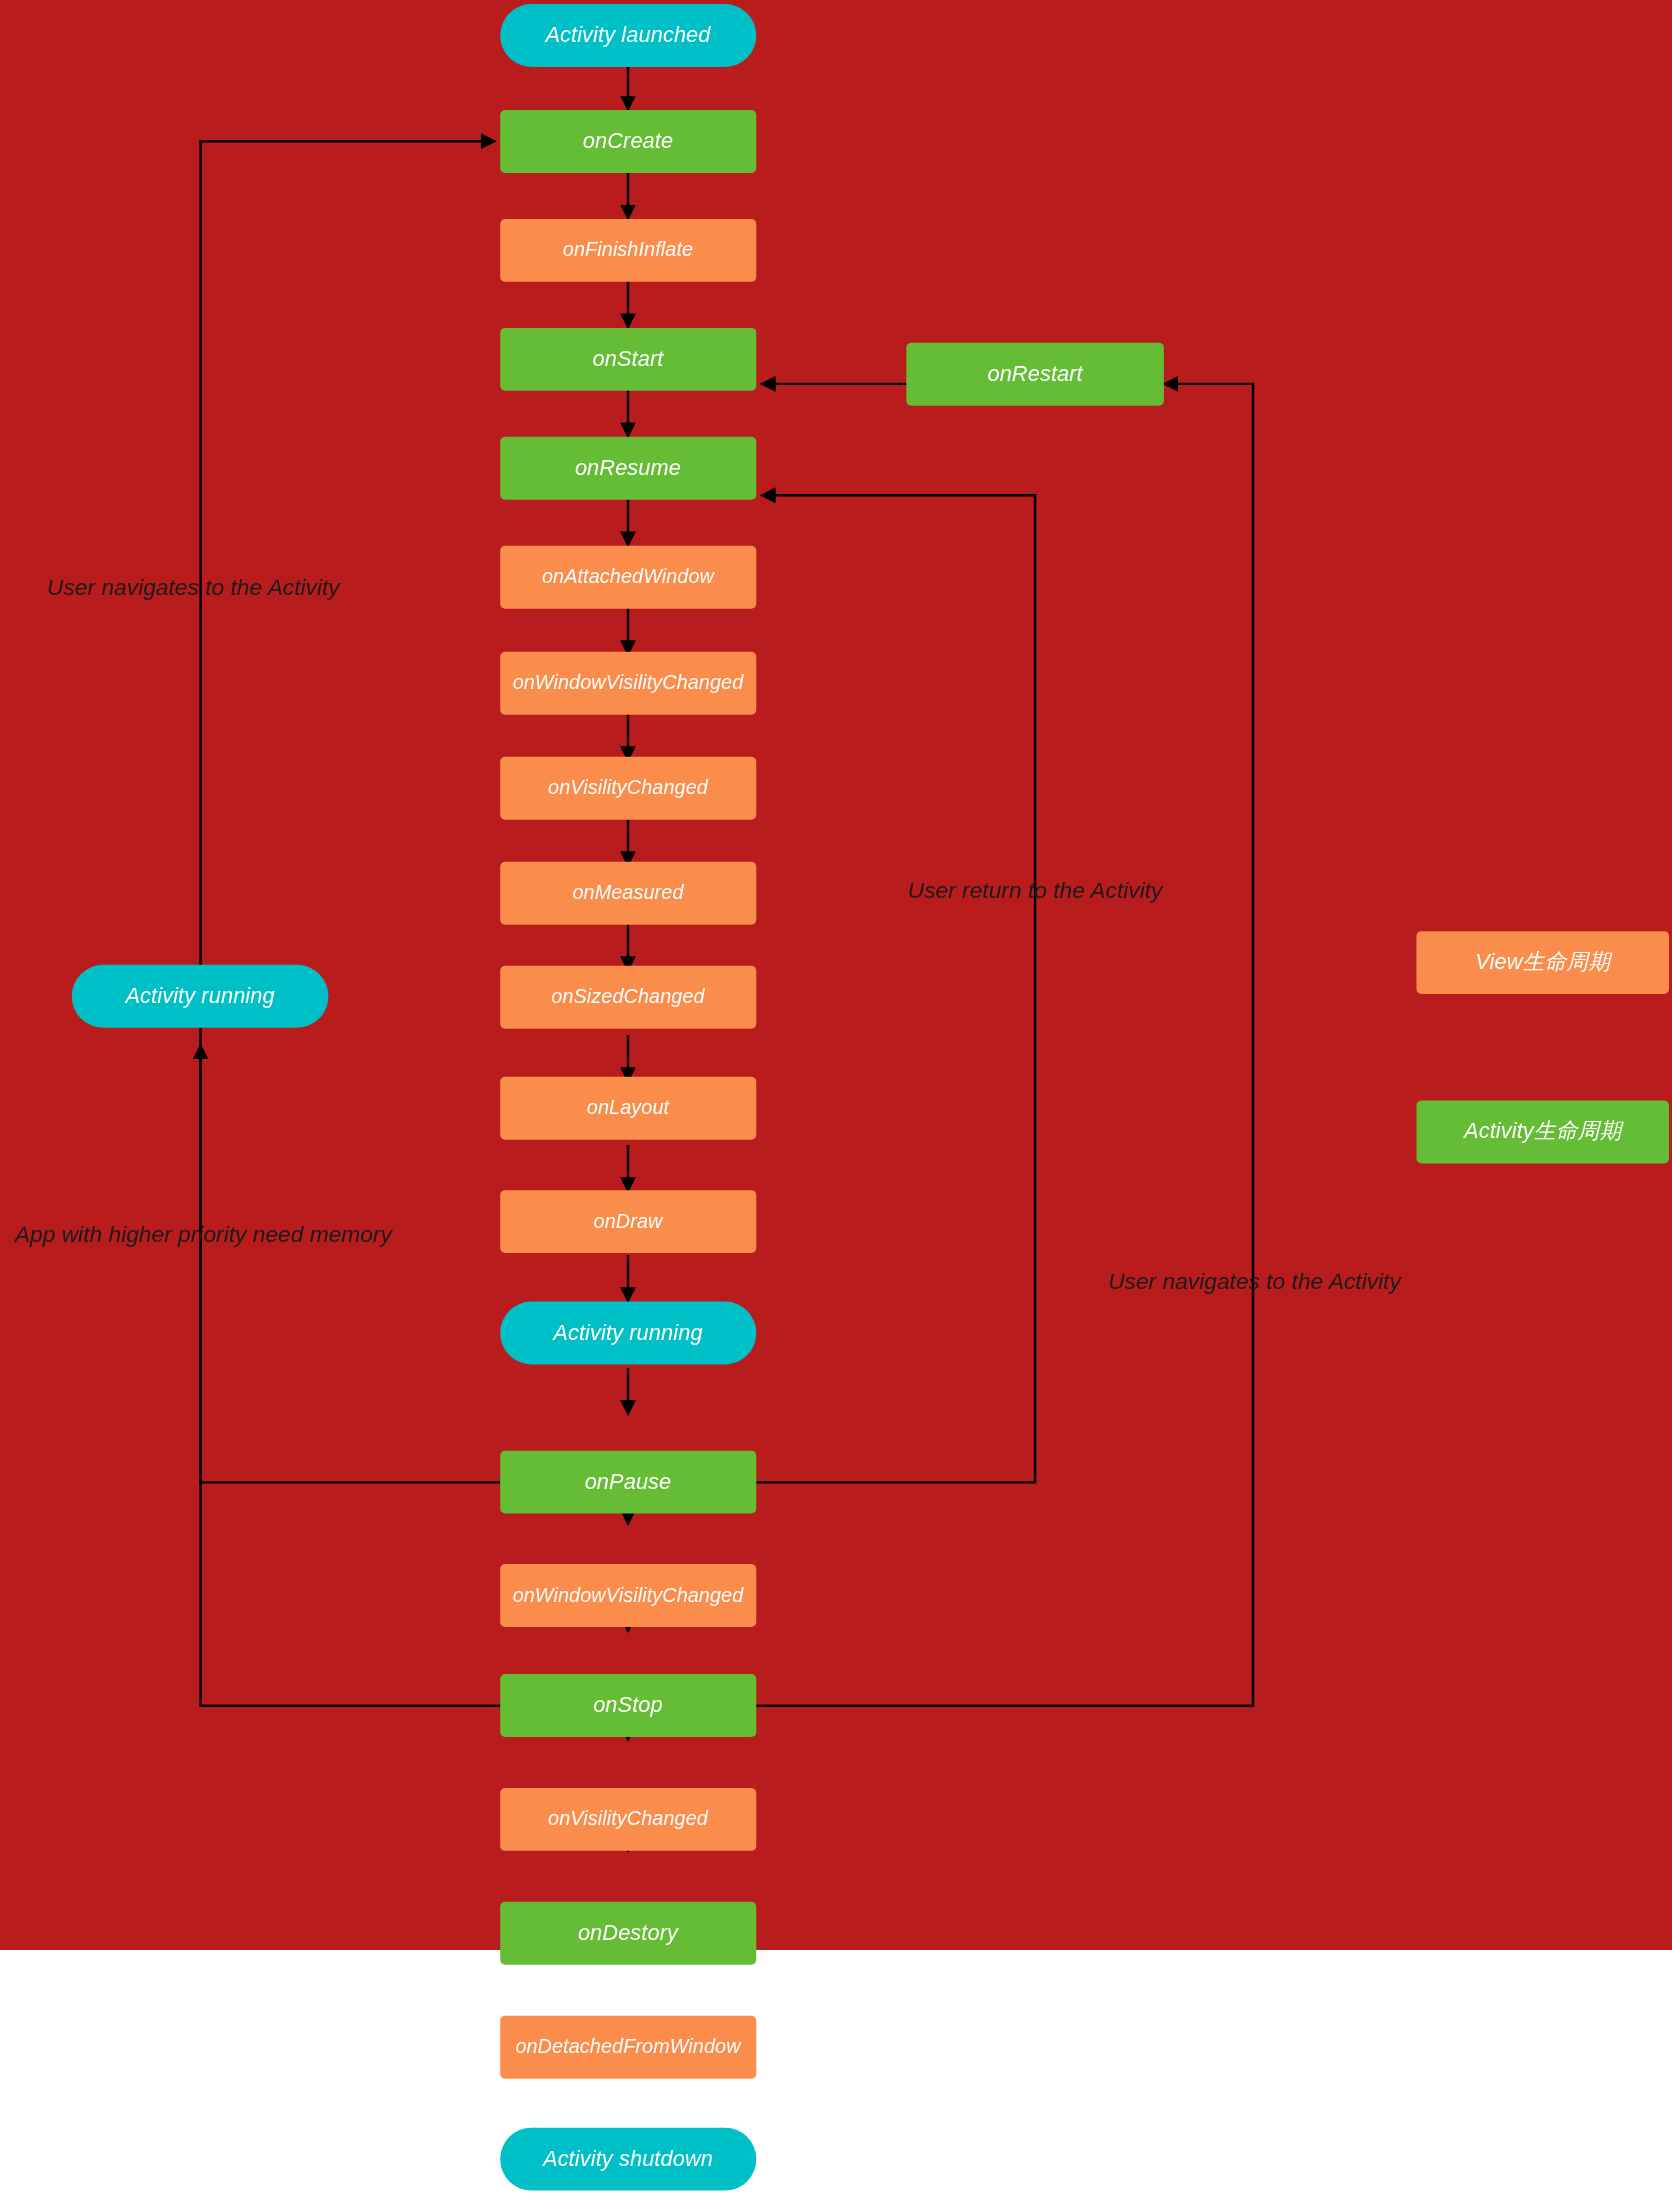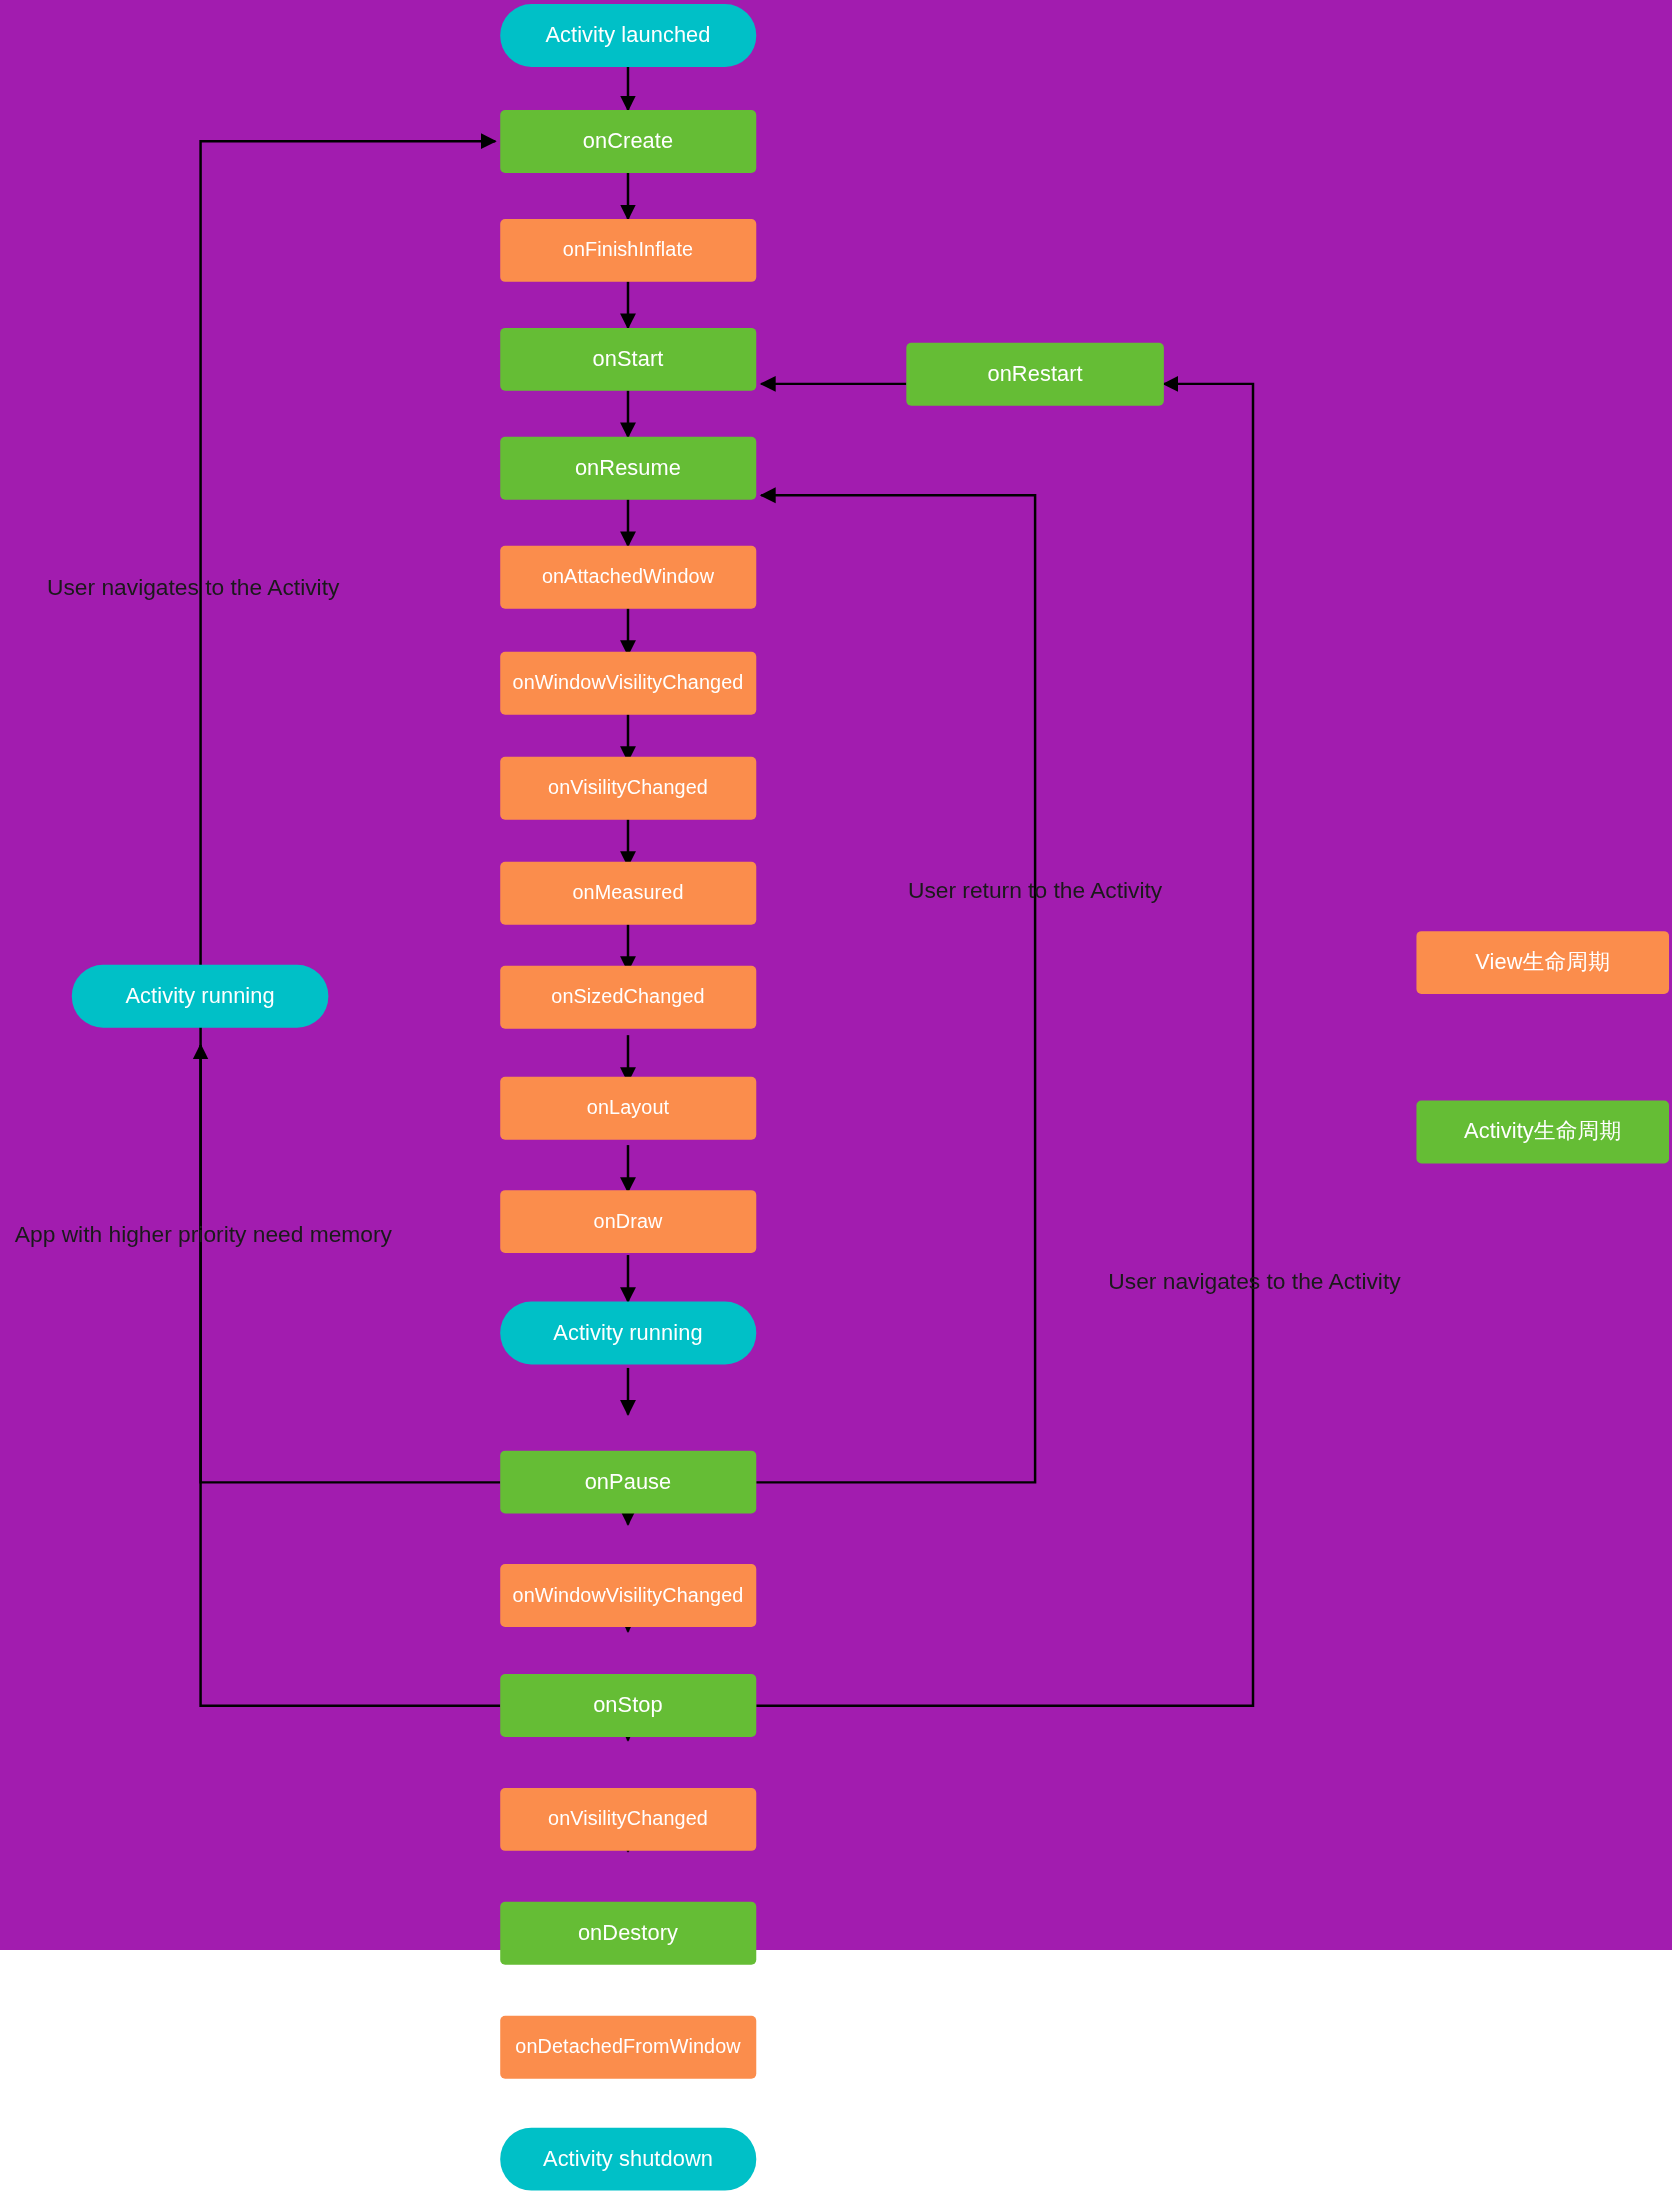--- a/index.html
+++ b/index.html
@@ -10,21 +10,22 @@
   body {
     width: 1672px;
     height: 2205px;
     font-family: "Liberation Sans", sans-serif;
     overflow: hidden;
   }
   #diagram-root {
     position: relative;
     width: 1672px;
     height: 1950px;
-    background: #a21caf;
+    background: #b91c1c;
+    font-style: italic;
   }
   svg.flow {
     position: absolute;
     top: 0;
     left: 0;
     width: 1672px;
     height: 2205px;
   }
   .node-rect { stroke: none; }
   .node-label {

